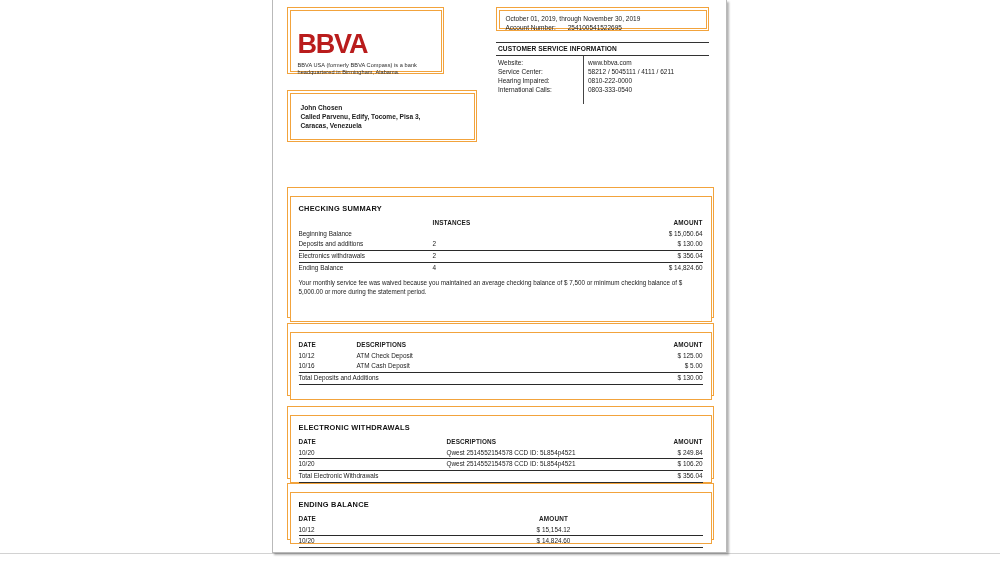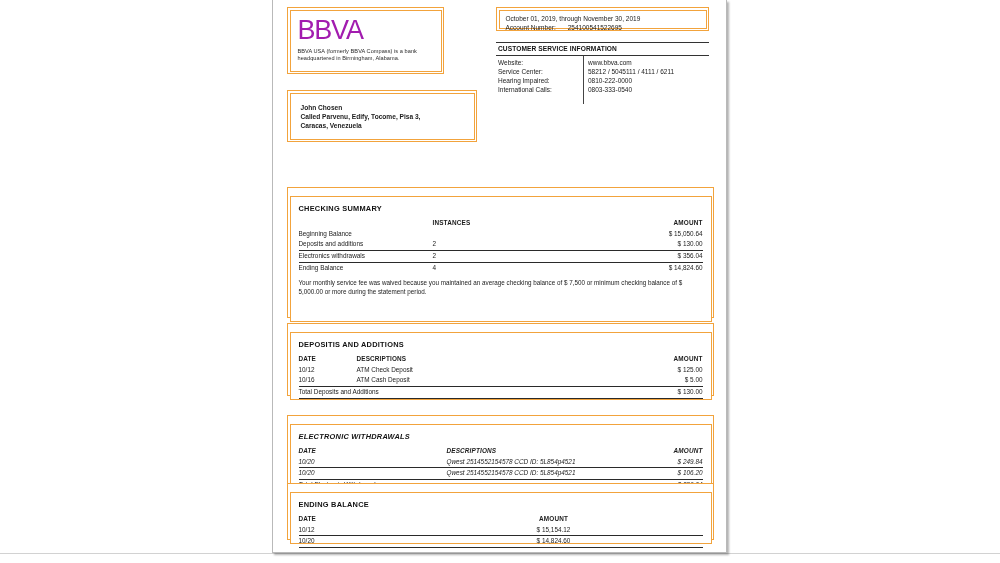--- a/index.html
+++ b/index.html
@@ -58,26 +58,26 @@
 
   .logo-box {
     position: absolute;
     left: 14px; top: 7px;
     width: 157px;
     height: 67px;
   }
   .logo-box .inner { padding: 4px 7px 5px 7px; }
   .bbva-logo {
     font-family: "Liberation Sans", sans-serif;
-    font-weight: normal;
+    font-weight: bold;
     font-size: 27px;
     letter-spacing: -1.2px;
     line-height: 30px;
-    color: #a21caf;
-    margin: 0 0 3px 0;
+    color: #b91c1c;
+    margin: 14px 0 3px 0;
   }
   .bbva-tag {
     font-size: 5.6px;
     line-height: 7.6px;
     color: #2b2b2b;
     letter-spacing: 0.05px;
   }
 
   .addr-box {
     position: absolute;
@@ -290,21 +290,20 @@
               <td class="c-amt right">$ 14,824.60</td>
             </tr>
           </tbody>
         </table>
         <div class="note">Your monthly service fee was waived because you maintained an average checking balance of $ 7,500 or minimum checking balance of $ 5,000.00 or more during the statement period.</div>
       </div>
     </div>
 
     <div class="obox section" style="top:323px; height:73px;">
       <div class="inner">
-        <div class="sec-title">DEPOSITIS AND ADDITIONS</div>
         <table class="t">
           <thead>
             <tr>
               <th class="d-date">DATE</th>
               <th class="d-desc">DESCRIPTIONS</th>
               <th class="d-amt right">AMOUNT</th>
             </tr>
           </thead>
           <tbody>
             <tr>
@@ -319,21 +318,21 @@
             </tr>
             <tr>
               <td class="rule-bot" colspan="2">Total Deposits and Additions</td>
               <td class="d-amt right rule-bot">$ 130.00</td>
             </tr>
           </tbody>
         </table>
       </div>
     </div>
 
-    <div class="obox section" style="top:415px; height:73px;font-style:italic;">
+    <div class="obox section" style="top:406px; height:73px;">
       <div class="inner">
         <div class="sec-title">ELECTRONIC WITHDRAWALS</div>
         <table class="t">
           <thead>
             <tr>
               <th class="e-date">DATE</th>
               <th>DESCRIPTIONS</th>
               <th class="e-amt right">AMOUNT</th>
             </tr>
           </thead>

